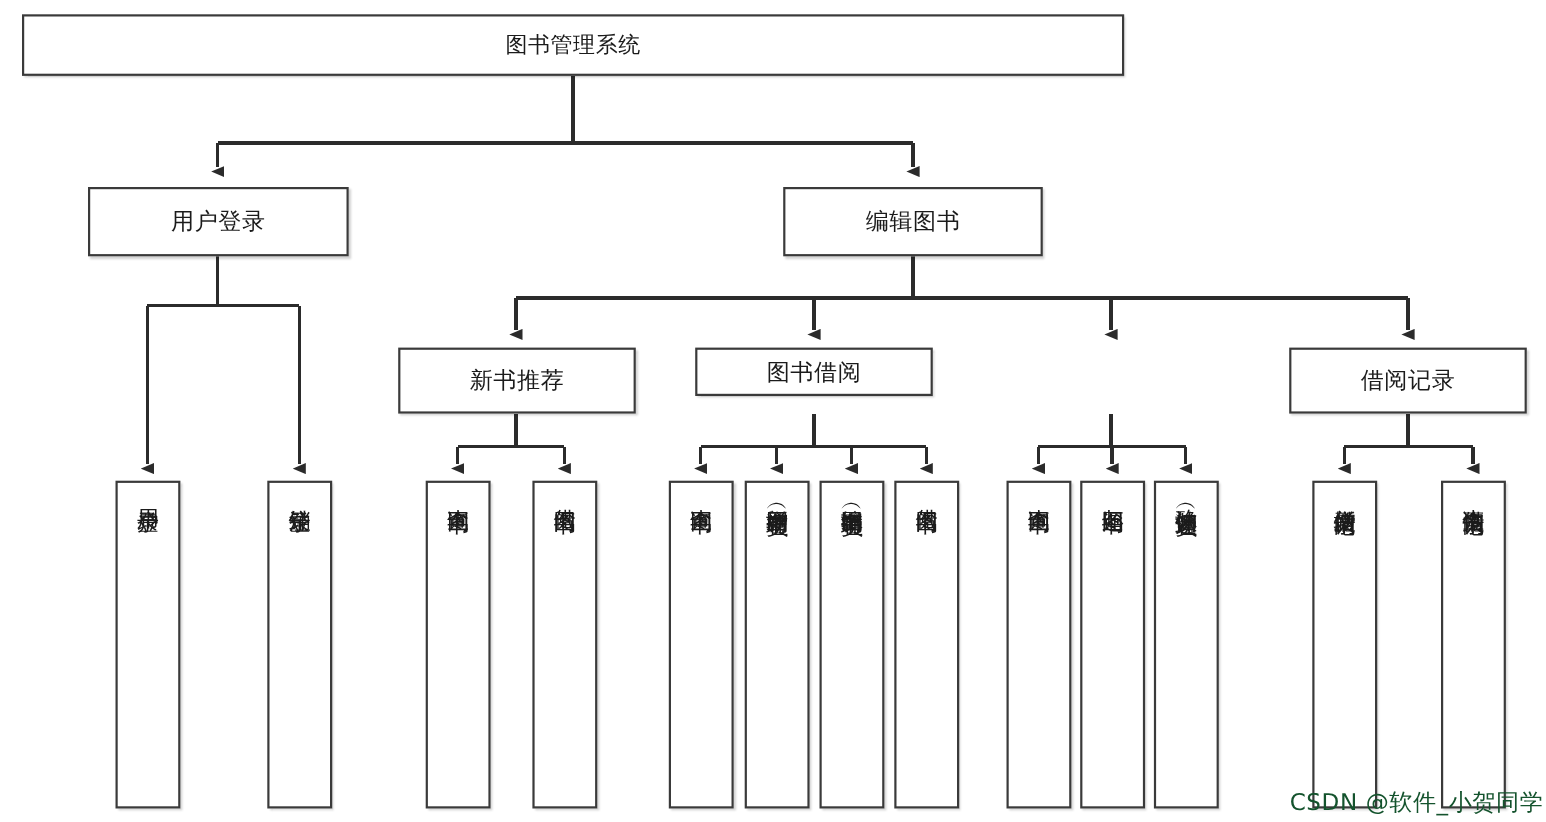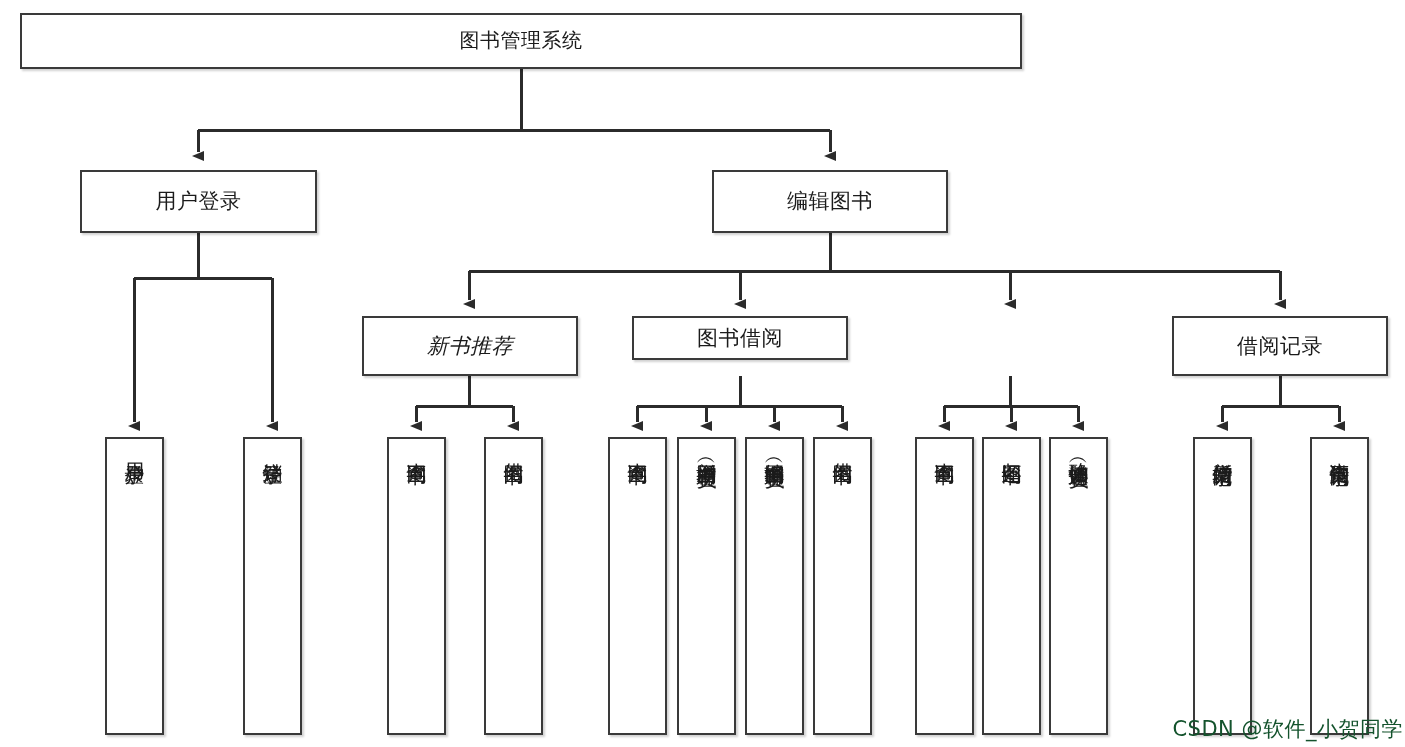--- a/index.html
+++ b/index.html
@@ -134,21 +134,21 @@
     <span class="label">图书管理系统</span>
   </div>
 
   <div class="node horiz" style="left:80px; top:170px; width:237px; height:63px;">
     <span class="label">用户登录</span>
   </div>
   <div class="node horiz" style="left:712px; top:170px; width:236px; height:63px;">
     <span class="label">编辑图书</span>
   </div>
 
-  <div class="node horiz" style="left:362px; top:316px; width:216px; height:60px;font-style:italic;">
+  <div class="node horiz" style="left:362px; top:316px; width:216px; height:60px;">
     <span class="label">新书推荐</span>
   </div>
   <div class="node horiz" style="left:632px; top:316px; width:216px; height:44px;">
     <span class="label">图书借阅</span>
   </div>
   <div class="node horiz" style="left:1172px; top:316px; width:216px; height:60px;justify-content:center;">
     <span class="label">借阅记录</span>
   </div>
 
   <div class="node vert" style="left:105px; top:437px; width:59px; height:298px;">

